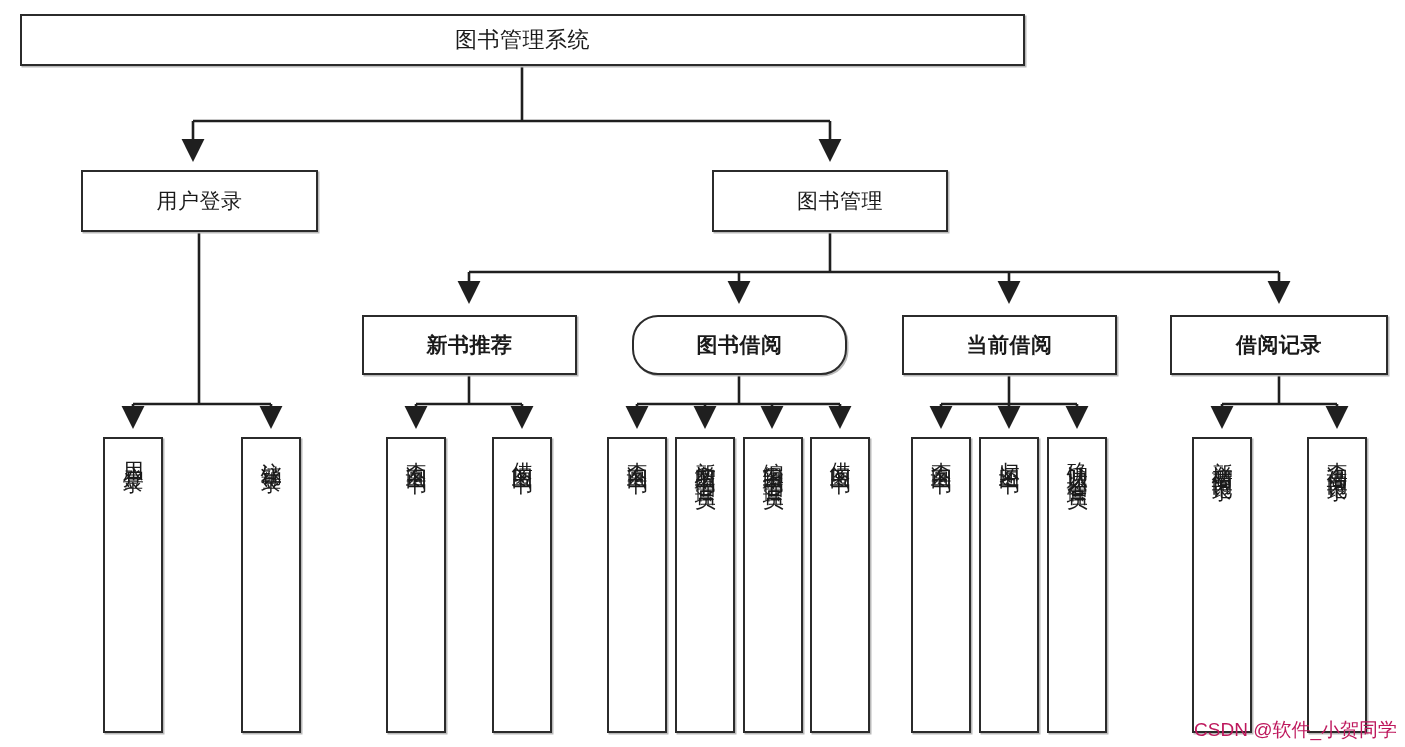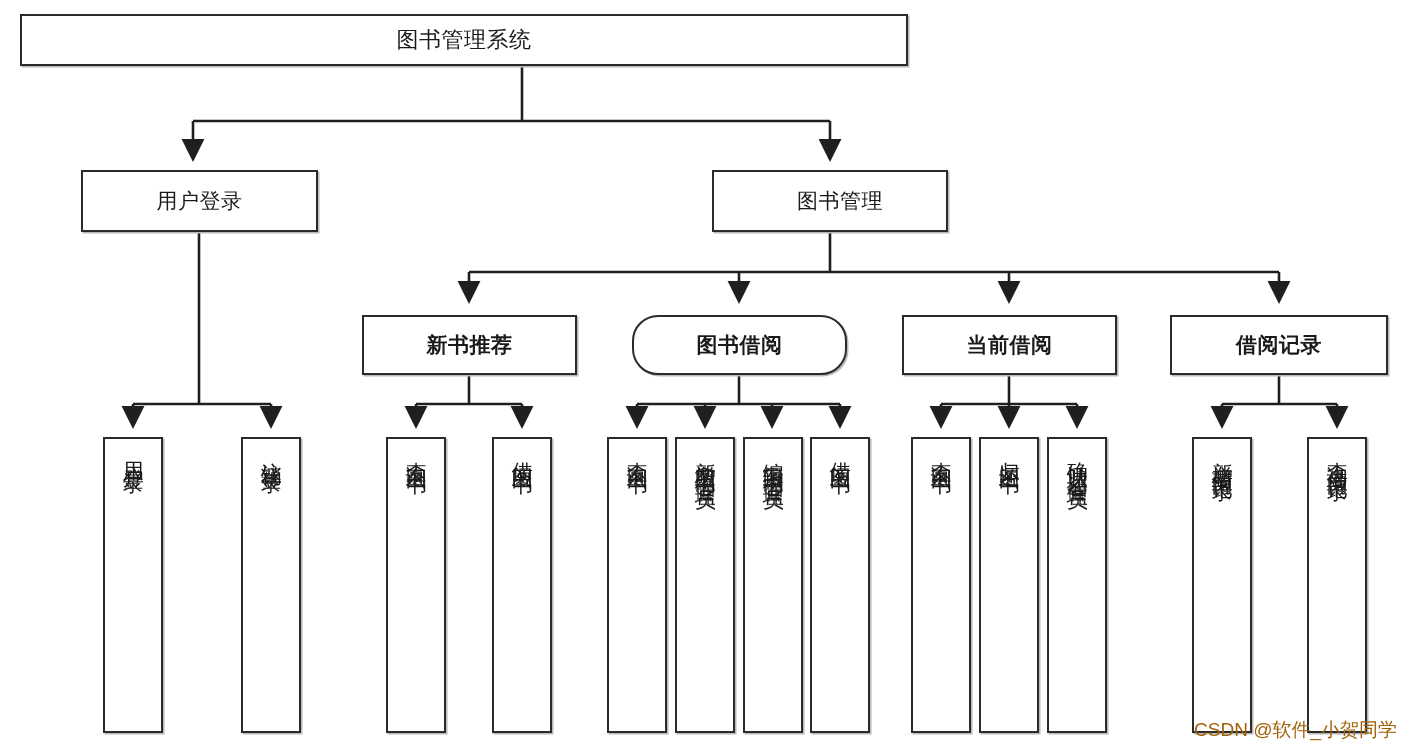--- a/index.html
+++ b/index.html
@@ -59,21 +59,21 @@
     text-align: left;
   }
   .leaf-pad-top { padding-top: 82px; }
   .leaf-pad-mid { padding-top: 40px; }
   .leaf-pad-small { padding-top: 14px; }
   .watermark {
     position: absolute;
     right: 8px;
     bottom: 4px;
     font-size: 19px;
-    color: #a16207;
+    color: #be185d;
     white-space: nowrap;
     pointer-events: none;
   }
 </style>
 </head>
 <body>
 
 <div id="diagram-root">
 
   <svg id="tree-svg" viewBox="0 0 1405 747" xmlns="http://www.w3.org/2000/svg">
@@ -120,21 +120,21 @@
       <path d="M 1009 404 L 1009 425" marker-end="url(#arrow)"></path>
       <path d="M 1077 404 L 1077 425" marker-end="url(#arrow)"></path>
 
       <path d="M 1279 375 L 1279 404"></path>
       <path d="M 1222 404 L 1337 404"></path>
       <path d="M 1222 404 L 1222 425" marker-end="url(#arrow)"></path>
       <path d="M 1337 404 L 1337 425" marker-end="url(#arrow)"></path>
     </g>
   </svg>
 
-  <div class="node-box root" style="left:20px; top:14px; width:888px; height:52px;">
+  <div class="node-box root" style="left:20px; top:14px; width:1005px; height:52px;">
     <span class="node-label">图书管理系统</span>
   </div>
 
   <div class="node-box lvl2" style="left:81px; top:170px; width:237px; height:62px;">
     <span class="node-label">用户登录</span>
   </div>
   <div class="node-box lvl2" style="left:712px; top:170px; width:236px; height:62px;padding-left:20px;">
     <span class="node-label">图书管理</span>
   </div>
 

